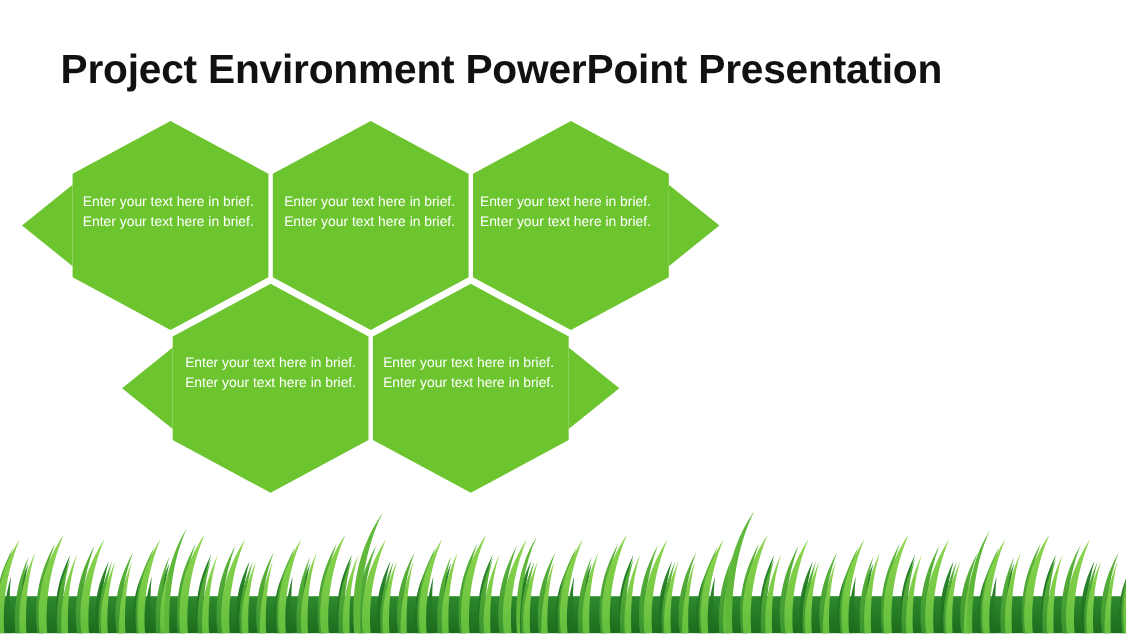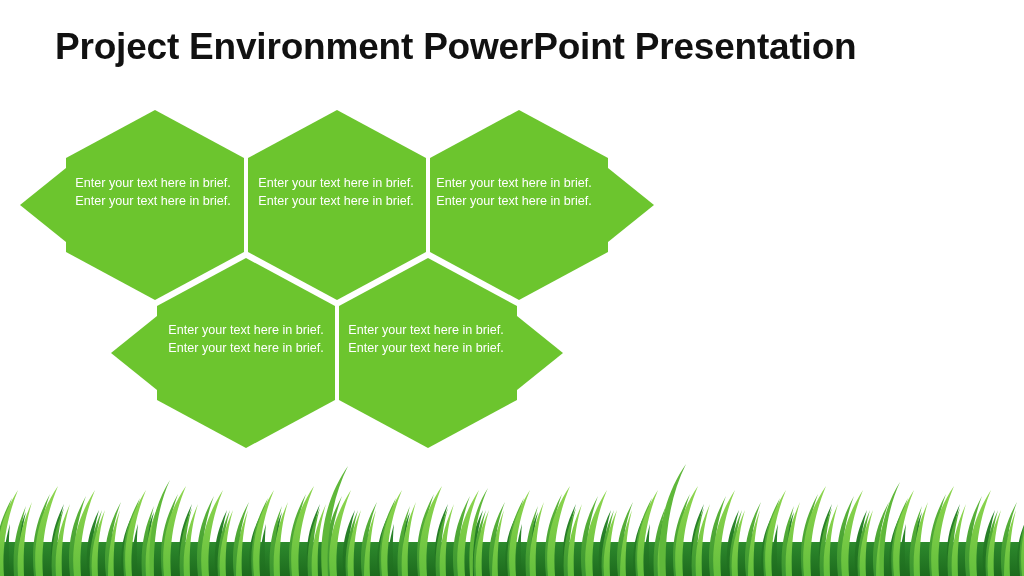--- a/index.html
+++ b/index.html
@@ -18,21 +18,21 @@
   #slide {
     position: absolute;
     inset: 0;
     background: #ffffff;
   }
 
   
   #slide-title {
     position: absolute;
     left: 55px;
-    top: 27px;
+    top: 43px;
     width: 930px;
     font-family: "Liberation Sans", sans-serif;
     font-size: 37px;
     font-weight: bold;
     color: #111111;
     letter-spacing: -0.2px;
     white-space: nowrap;
     line-height: 1.1;
   }
 

